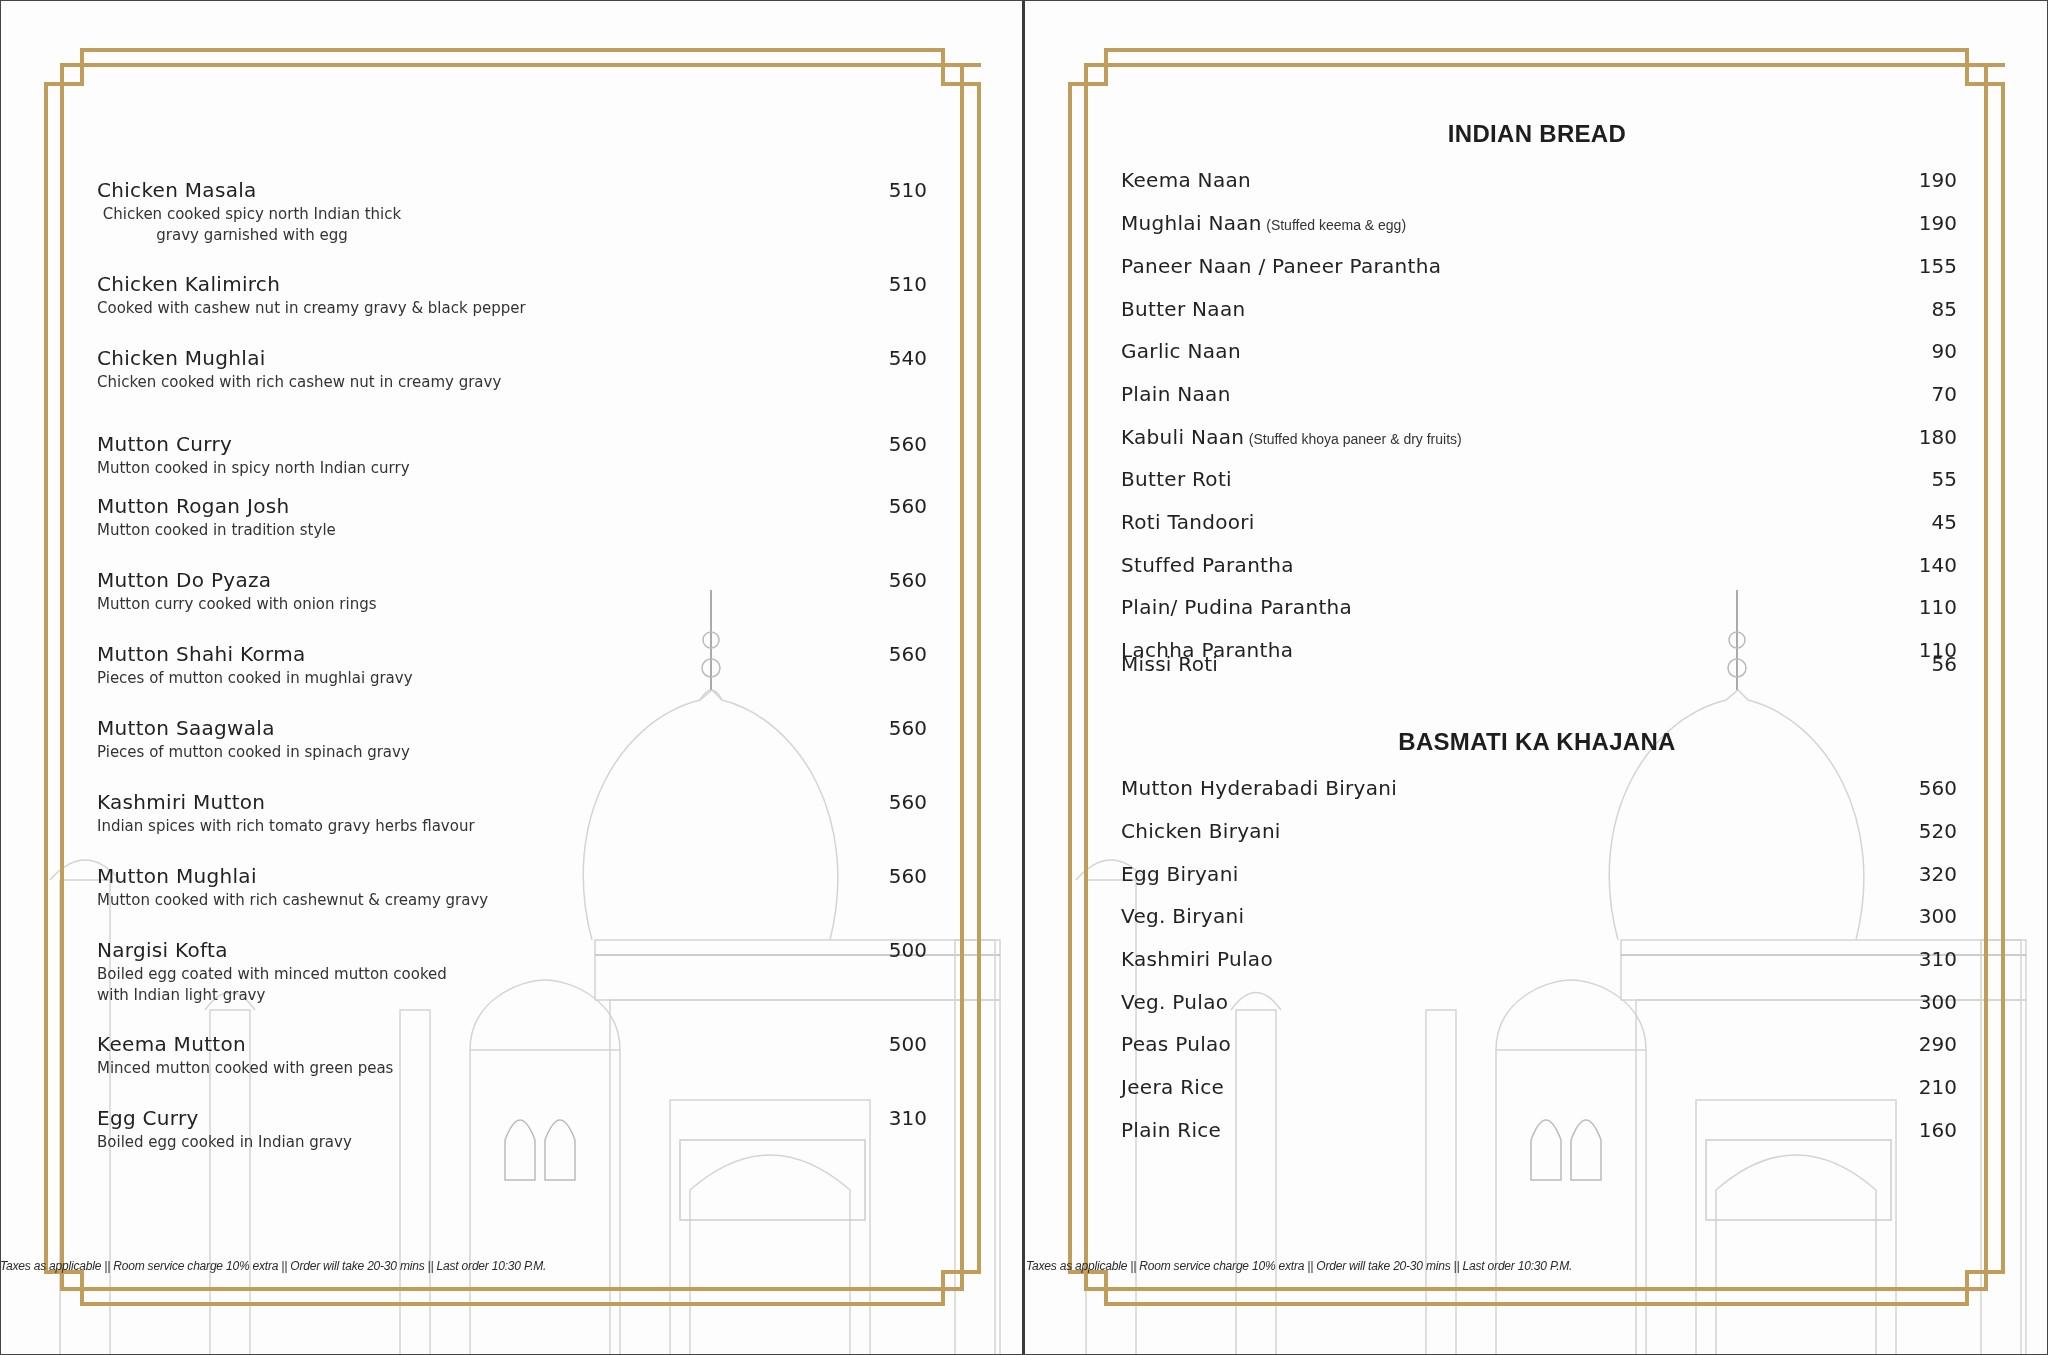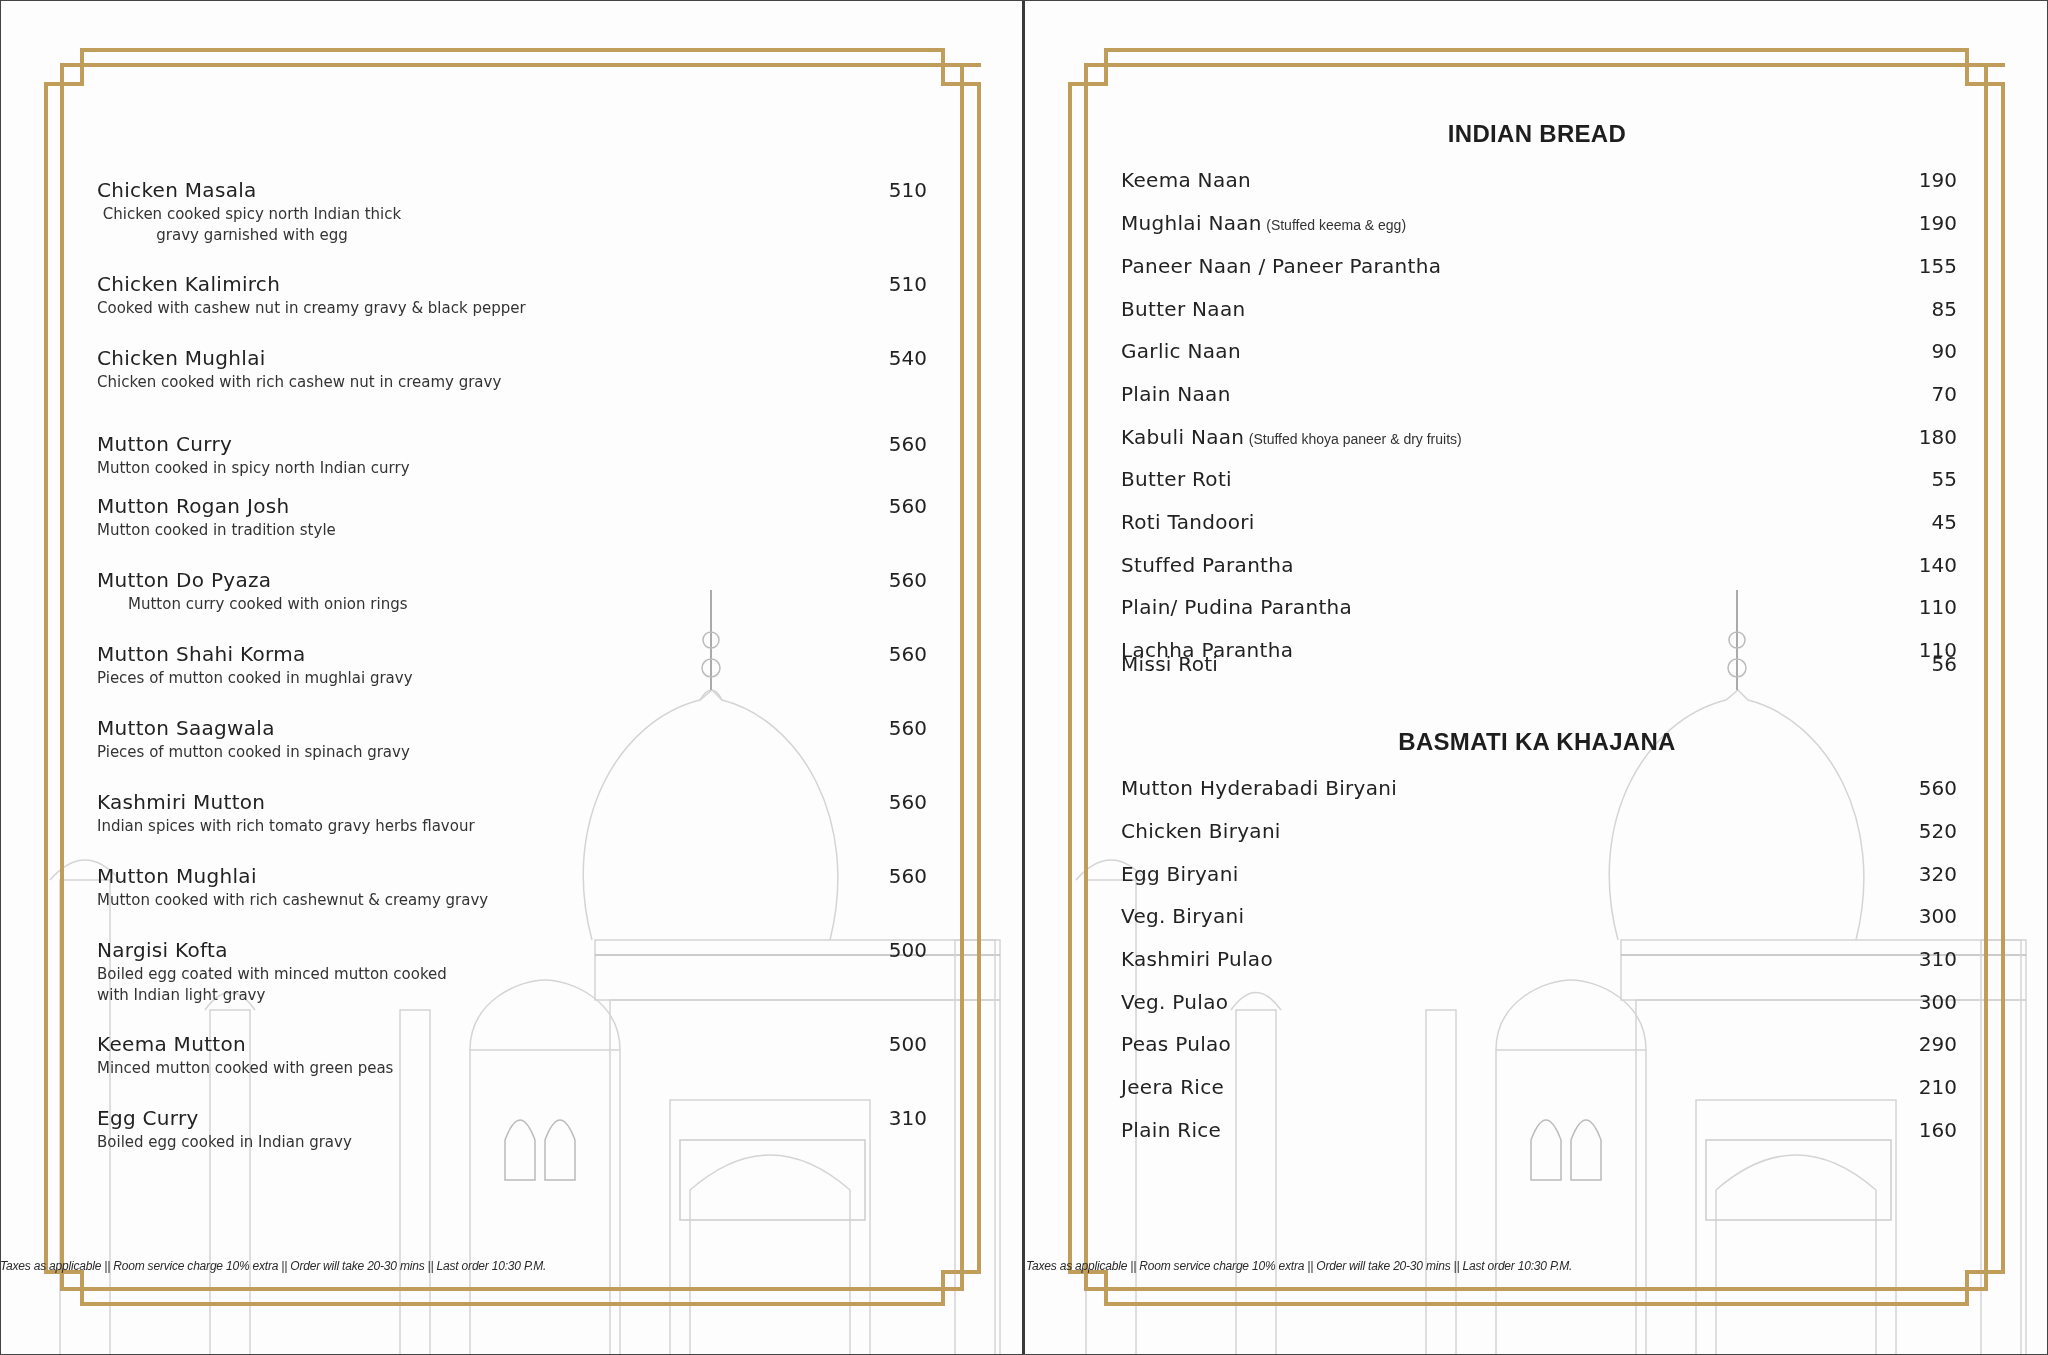--- a/index.html
+++ b/index.html
@@ -120,21 +120,21 @@
     <div class="item-desc" style="width:520px;">Mutton cooked in spicy north Indian curry</div>
     <div class="item-price">560</div>
   </div>
   <div class="item" style="top:494px;">
     <div class="item-name">Mutton Rogan Josh</div>
     <div class="item-desc" style="width:520px;">Mutton cooked in tradition style</div>
     <div class="item-price">560</div>
   </div>
   <div class="item" style="top:568px;">
     <div class="item-name">Mutton Do Pyaza</div>
-    <div class="item-desc" style="width:520px;margin-left:31px;">Mutton curry cooked with onion rings</div>
+    <div class="item-desc" style="width:520px;">Mutton curry cooked with onion rings</div>
     <div class="item-price">560</div>
   </div>
   <div class="item" style="top:642px;">
     <div class="item-name">Mutton Shahi Korma</div>
     <div class="item-desc" style="width:520px;">Pieces of mutton cooked in mughlai gravy</div>
     <div class="item-price">560</div>
   </div>
   <div class="item" style="top:716px;">
     <div class="item-name">Mutton Saagwala</div>
     <div class="item-desc" style="width:520px;">Pieces of mutton cooked in spinach gravy</div>

